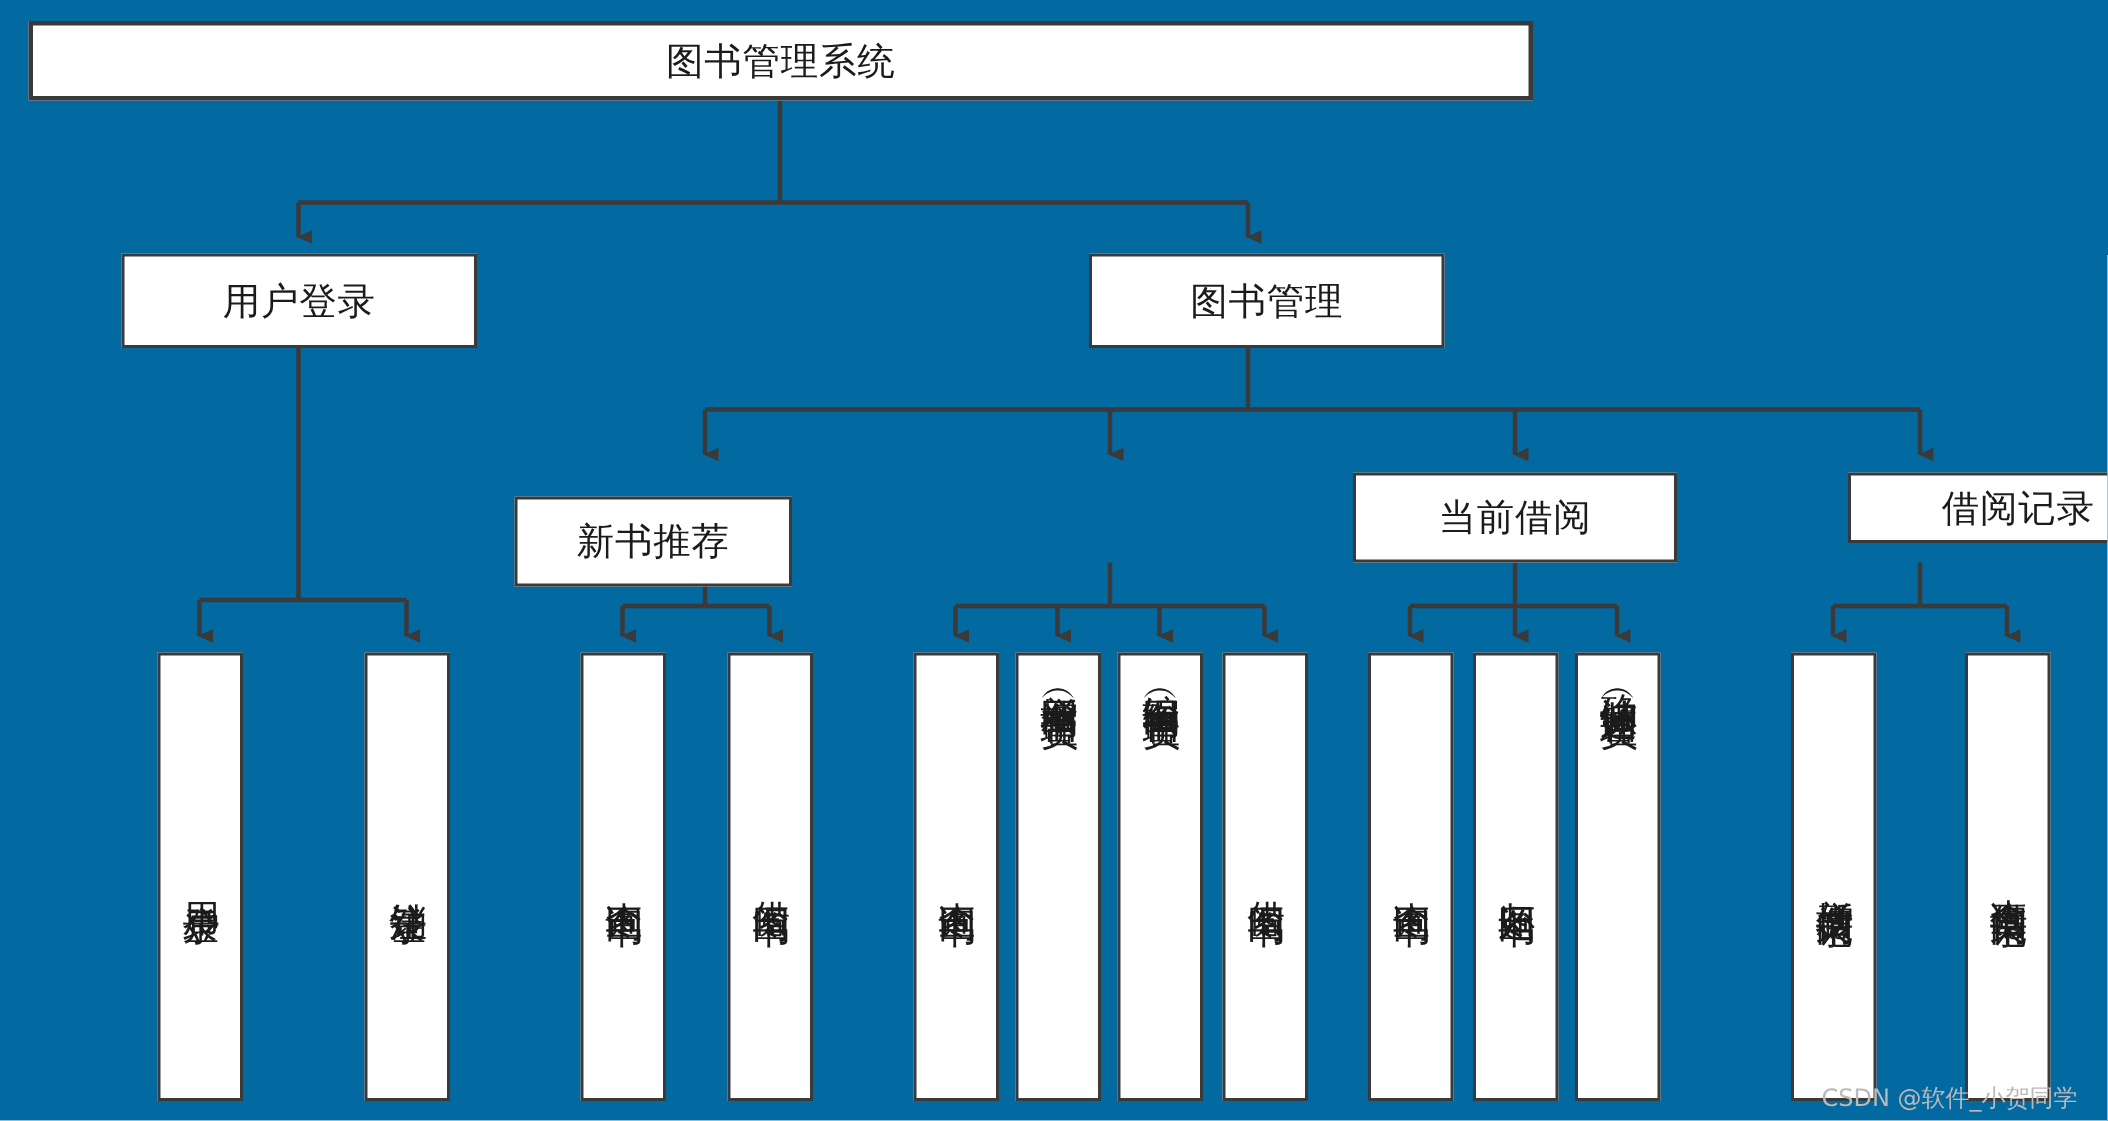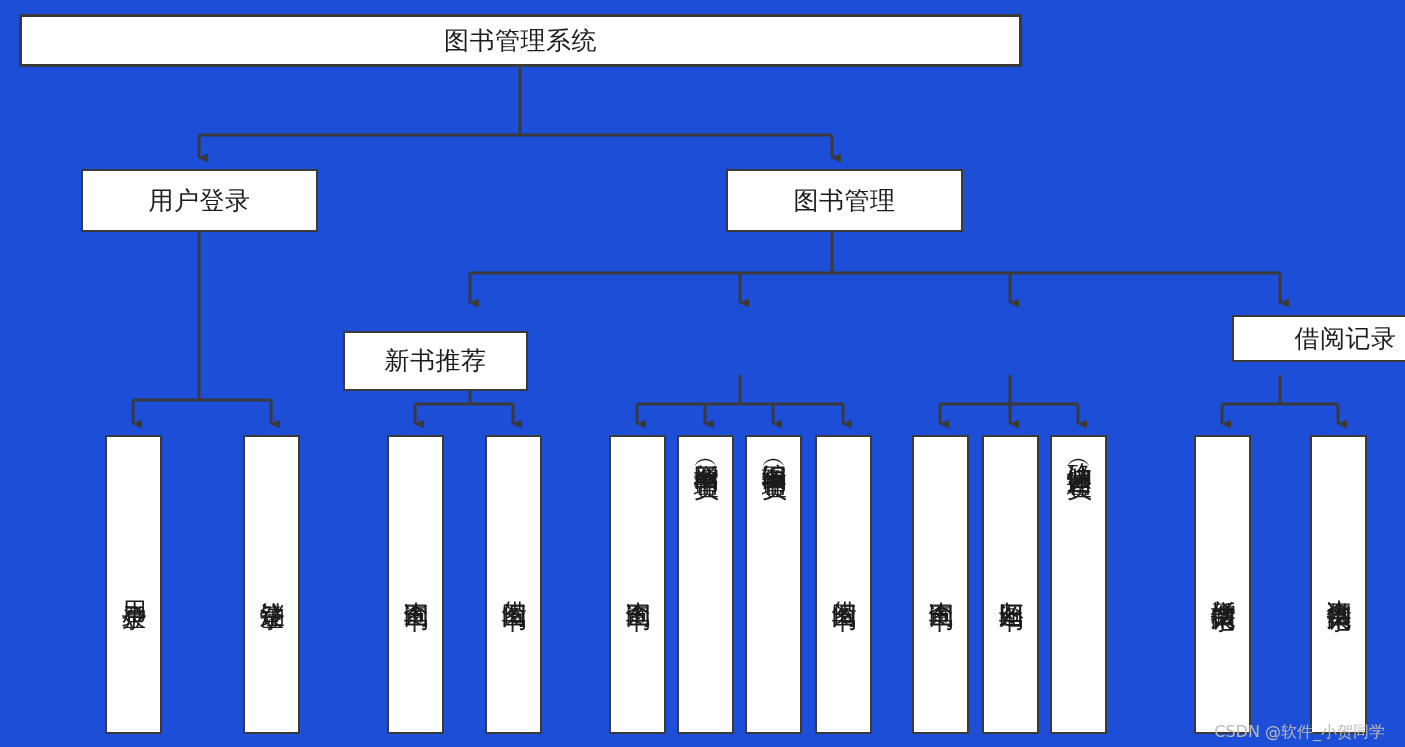--- a/index.html
+++ b/index.html
@@ -7,21 +7,21 @@
     padding: 0;
     background: #ffffff;
   }
   body {
     font-family: "DejaVu Sans", "Liberation Sans", sans-serif;
   }
   #canvas {
     position: relative;
     width: 1405px;
     height: 747px;
-    background: #1d4ed8;
+    background: #0369a1;
     overflow: hidden;
   }
   svg.edges {
     position: absolute;
     left: 0;
     top: 0;
     width: 1405px;
     height: 747px;
     pointer-events: none;
   }
@@ -134,20 +134,23 @@
   <div class="node" style="left:81px; top:169px; width:237px; height:63px;">
     <span class="node-label">用户登录</span>
   </div>
   <div class="node" style="left:726px; top:169px; width:237px; height:63px;">
     <span class="node-label">图书管理</span>
   </div>
 
   <div class="node" style="left:343px; top:315px; width:185px; height:60px;margin-top:16px;">
     <span class="node-label">新书推荐</span>
   </div>
+  <div class="node" style="left:902px; top:315px; width:216px; height:60px;">
+    <span class="node-label">当前借阅</span>
+  </div>
   <div class="node" style="left:1232px; top:315px; width:216px; height:47px;padding-left:11px;">
     <span class="node-label">借阅记录</span>
   </div>
 
   <div class="node leaf" style="left:105px; top:435px; width:57px; height:299px;">
     <span class="node-label">用户登录</span>
   </div>
   <div class="node leaf" style="left:243px; top:435px; width:57px; height:299px;">
     <span class="node-label">注销登录</span>
   </div>

